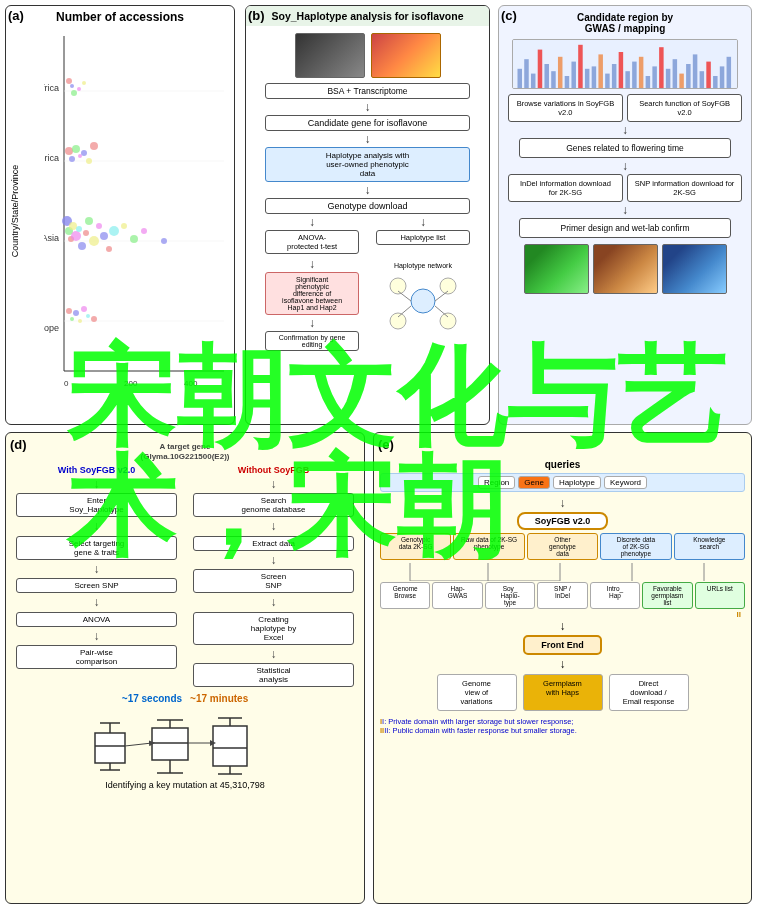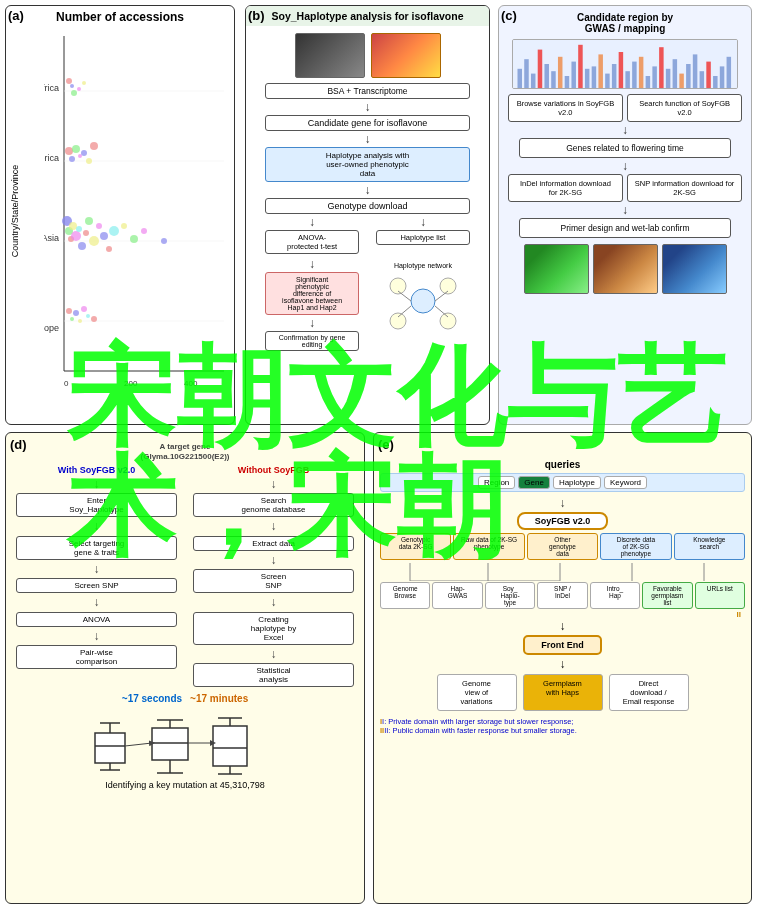--- a/index.html
+++ b/index.html
@@ -528,21 +528,21 @@
     <div style="text-align:center;font-size:9px;margin-top:2px;">Identifying a key mutation
 at 45,310,798</div>
   </div>
 
   <div id="panel-e">
     <div style="position:absolute;left:4px;top:4px;font-weight:bold;font-size:13px;">(e)</div>
     <div style="text-align:center;font-size:10px;font-weight:bold;margin-bottom:3px;margin-top:20px;">queries</div>
 
     <div style="display:flex;justify-content:center;gap:3px;margin-bottom:4px;background:#ddeeff;border:1px solid #aaccee;border-radius:3px;padding:2px 3px;">
       <div style="border:1px solid #aaa;border-radius:3px;padding:1px 5px;font-size:8px;background:#fff;">Region</div>
-      <div style="border:1px solid #aaa;border-radius:3px;padding:1px 5px;font-size:8px;background:#15803d;">Gene</div>
+      <div style="border:1px solid #aaa;border-radius:3px;padding:1px 5px;font-size:8px;background:#f97316;">Gene</div>
       <div style="border:1px solid #aaa;border-radius:3px;padding:1px 5px;font-size:8px;background:#fff;">Haplotype</div>
       <div style="border:1px solid #aaa;border-radius:3px;padding:1px 5px;font-size:8px;background:#fff;">Keyword</div>
     </div>
 
     <div style="text-align:center;font-size:12px;color:#333;">↓</div>
 
     <div style="text-align:center;margin:2px 0;">
       <span style="border:2px solid #cc8800;border-radius:8px;padding:2px 16px;font-size:9px;font-weight:bold;background:white;display:inline-block;">SoyFGB v2.0</span>
     </div>
 

